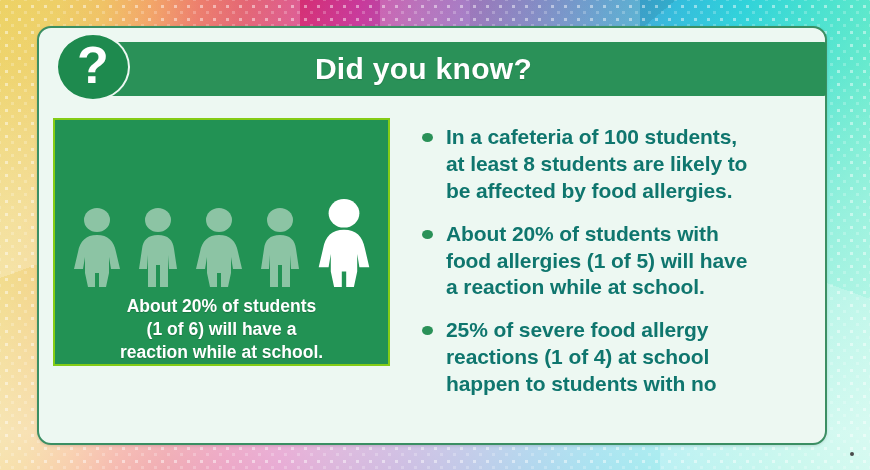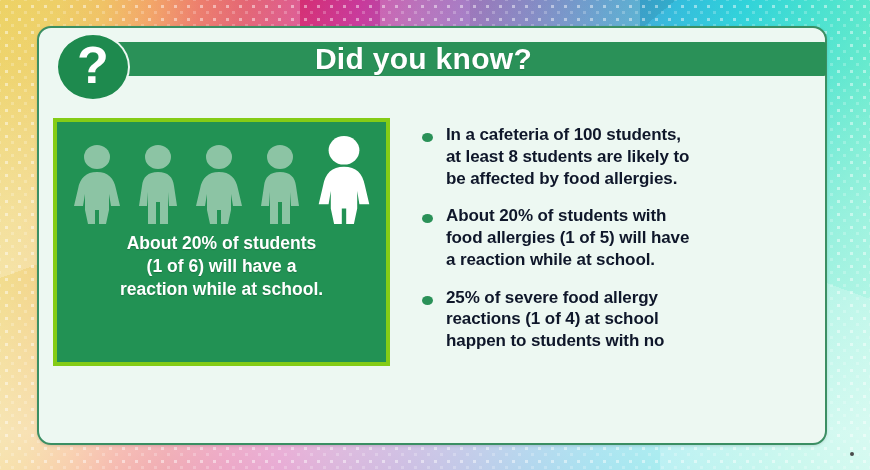--- a/index.html
+++ b/index.html
@@ -101,21 +101,21 @@
     border-radius: 14px;
     box-shadow: 0 1px 3px rgba(0,0,0,0.12);
   }
 
   
   .banner {
     position: absolute;
     left: 52px;
     top: 14px;
     right: -1px;
-    height: 34px;
+    height: 54px;
     background: #2a9158;
     border-radius: 0 2px 2px 0;
     display: flex;
     align-items: center;
     justify-content: center;
   }
   .banner-title {
     color: #ffffff;
     font-size: 30px;
     font-weight: bold;
@@ -159,25 +159,25 @@
   }
 
   
   .stat-panel {
     position: absolute;
     left: 14px;
     top: 18px;
     width: 337px;
     height: 248px;
     background: #229254;
-    border: 4px solid #84cc16;
+    border: 2px solid #84cc16;
     display: flex;
     flex-direction: column;
     align-items: center;
-    justify-content: flex-start;
+    justify-content: flex-end;
     padding-top: 16px;
   }
 
   .people-row {
     display: flex;
     align-items: flex-end;
     gap: 9px;
     height: 86px;
     margin-bottom: 8px;
   }
@@ -210,22 +210,22 @@
   .fact-bullet {
     flex: 0 0 auto;
     width: 11px;
     height: 9px;
     border-radius: 50%;
     background: #2a9158;
     margin-top: 9px;
     margin-right: 13px;
   }
   .fact-text {
-    color: #0f172a;
-    font-size: 17px;
+    color: #0f766e;
+    font-size: 21px;
     font-weight: bold;
     line-height: 1.28;
     letter-spacing: -0.1px;
   }
 
   
   .speck {
     position: absolute;
     left: 850px;
     top: 452px;

